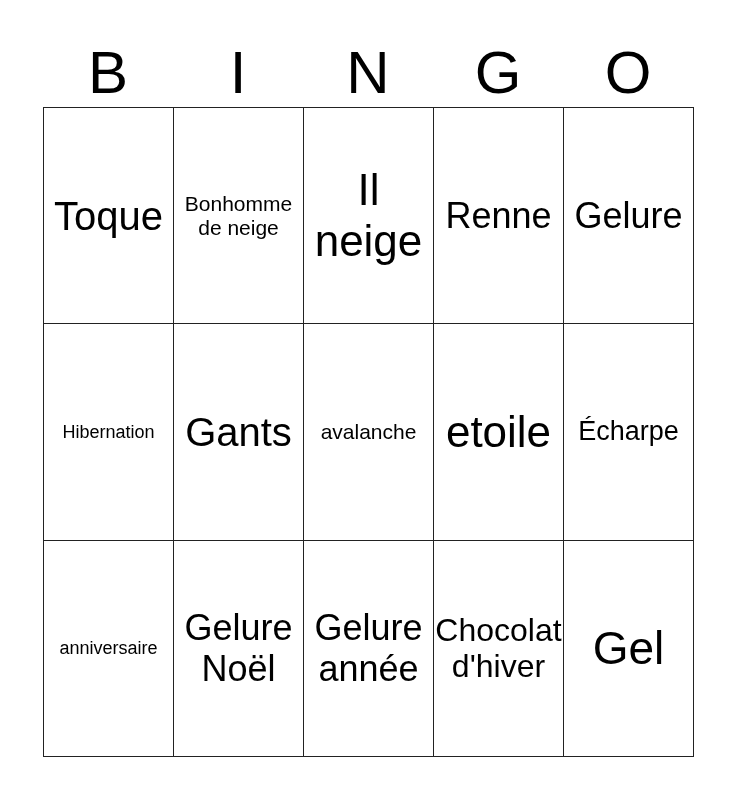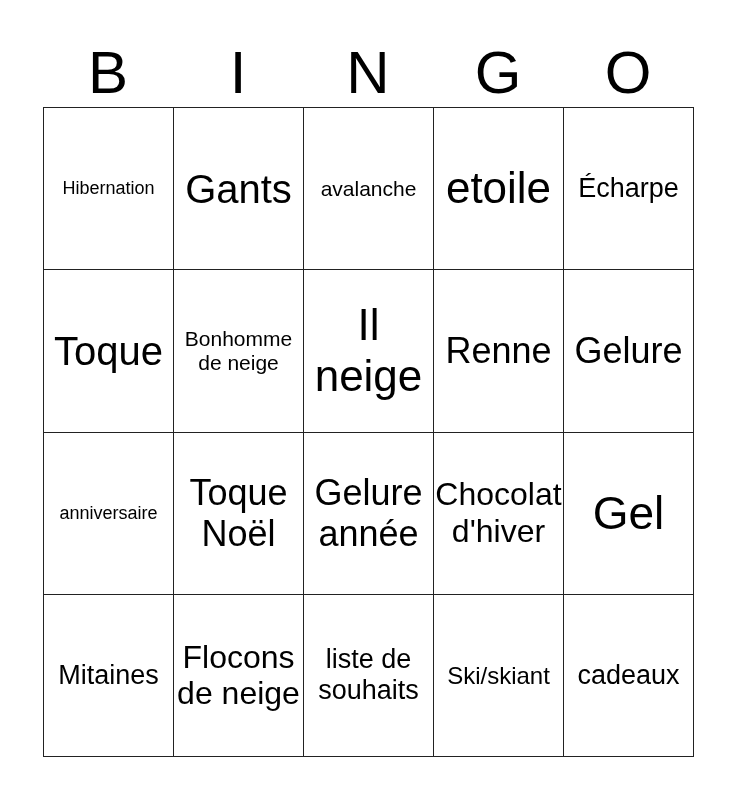--- a/index.html
+++ b/index.html
@@ -24,41 +24,34 @@
   <div class="letter">B</div>
   <div class="letter">I</div>
   <div class="letter">N</div>
   <div class="letter">G</div>
   <div class="letter">O</div>
 </div>
 
 <table class="grid">
   <tbody>
       <tr>
+    <td class="s40">Toque</td>
+    <td class="s20">Bonhomme de neige</td>
+    <td class="s44">Il neige</td>
+    <td class="s36">Renne</td>
+    <td class="s36">Gelure</td>
+  </tr>
+  <tr>
     <td class="s18">Hibernation</td>
     <td class="s40">Gants</td>
     <td class="s20">avalanche</td>
     <td class="s44">etoile</td>
     <td class="s26">Écharpe</td>
   </tr>
   <tr>
-    <td class="s40">Toque</td>
-    <td class="s20">Bonhomme de neige</td>
-    <td class="s44">Il neige</td>
-    <td class="s36">Renne</td>
-    <td class="s36">Gelure</td>
-  </tr>
-  <tr>
     <td class="s18">anniversaire</td>
-    <td class="s36">Toque Noël</td>
+    <td class="s36">Gelure Noël</td>
     <td class="s36">Gelure année</td>
     <td class="s30">Chocolat d'hiver</td>
     <td class="s46">Gel</td>
-  </tr>
-  <tr>
-    <td class="s26">Mitaines</td>
-    <td class="s30">Flocons de neige</td>
-    <td class="s26">liste de souhaits</td>
-    <td class="s22">Ski/skiant</td>
-    <td class="s26">cadeaux</td>
   </tr>
 </tbody>
   </table>
 
 </body></html>

